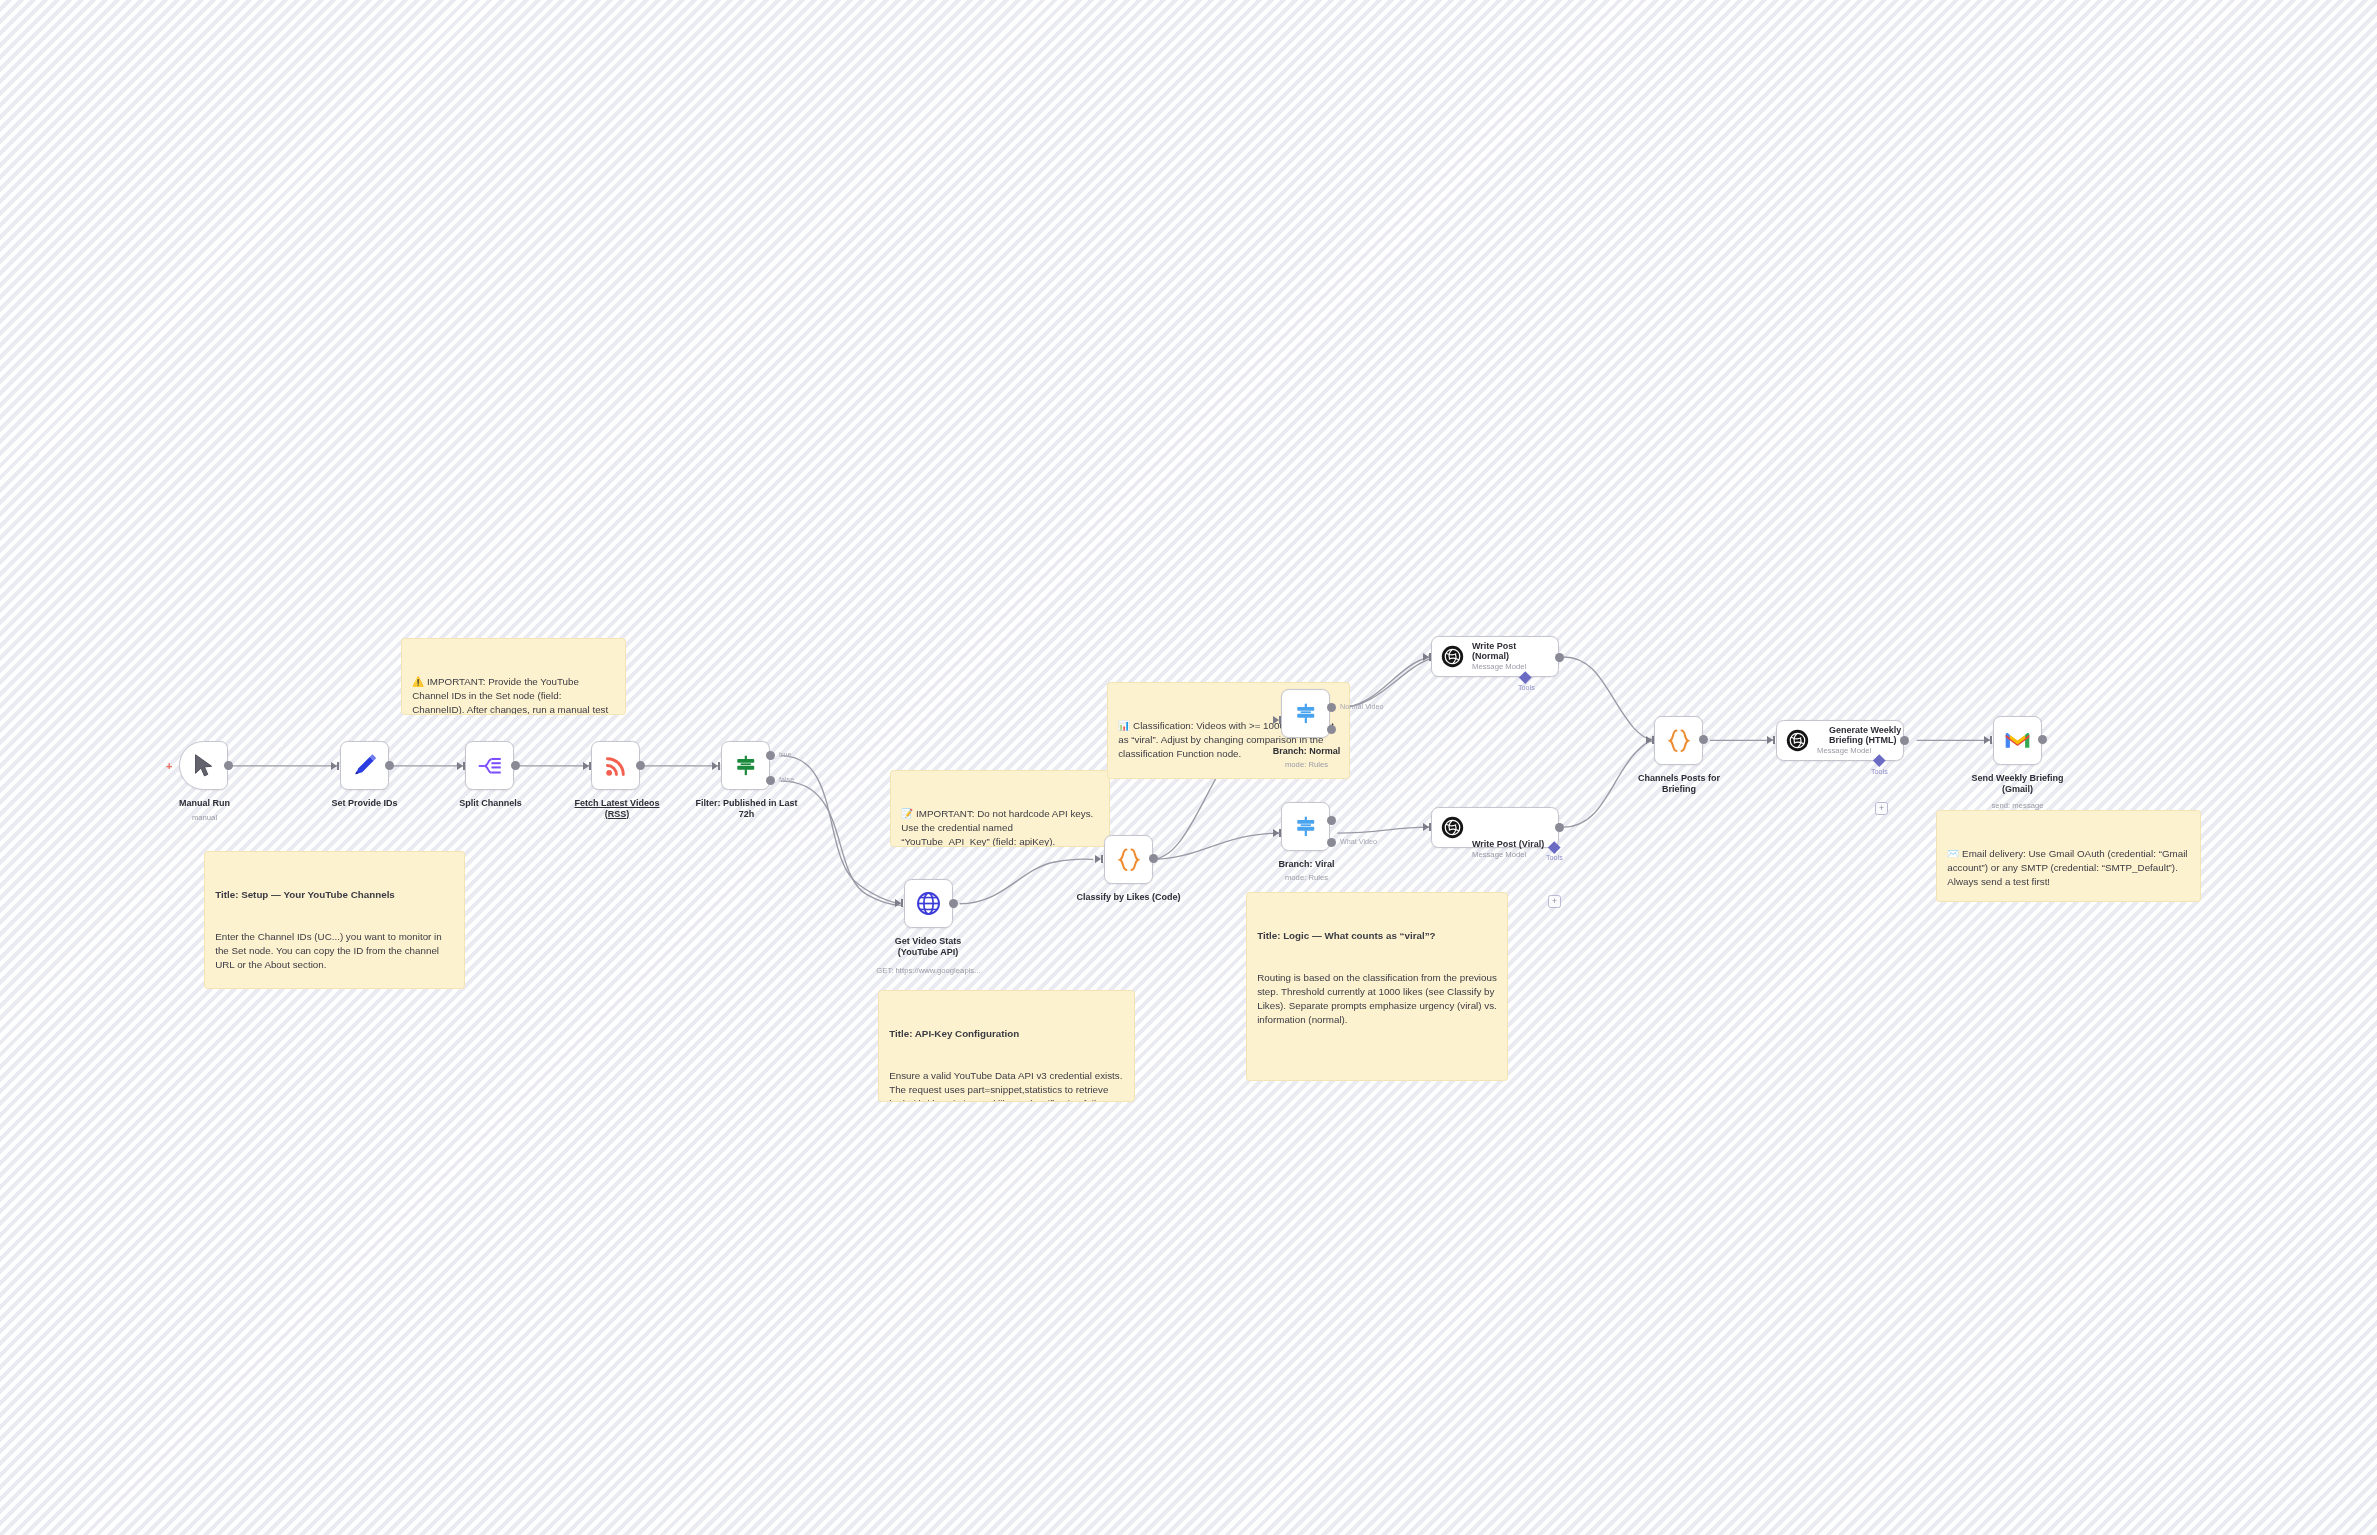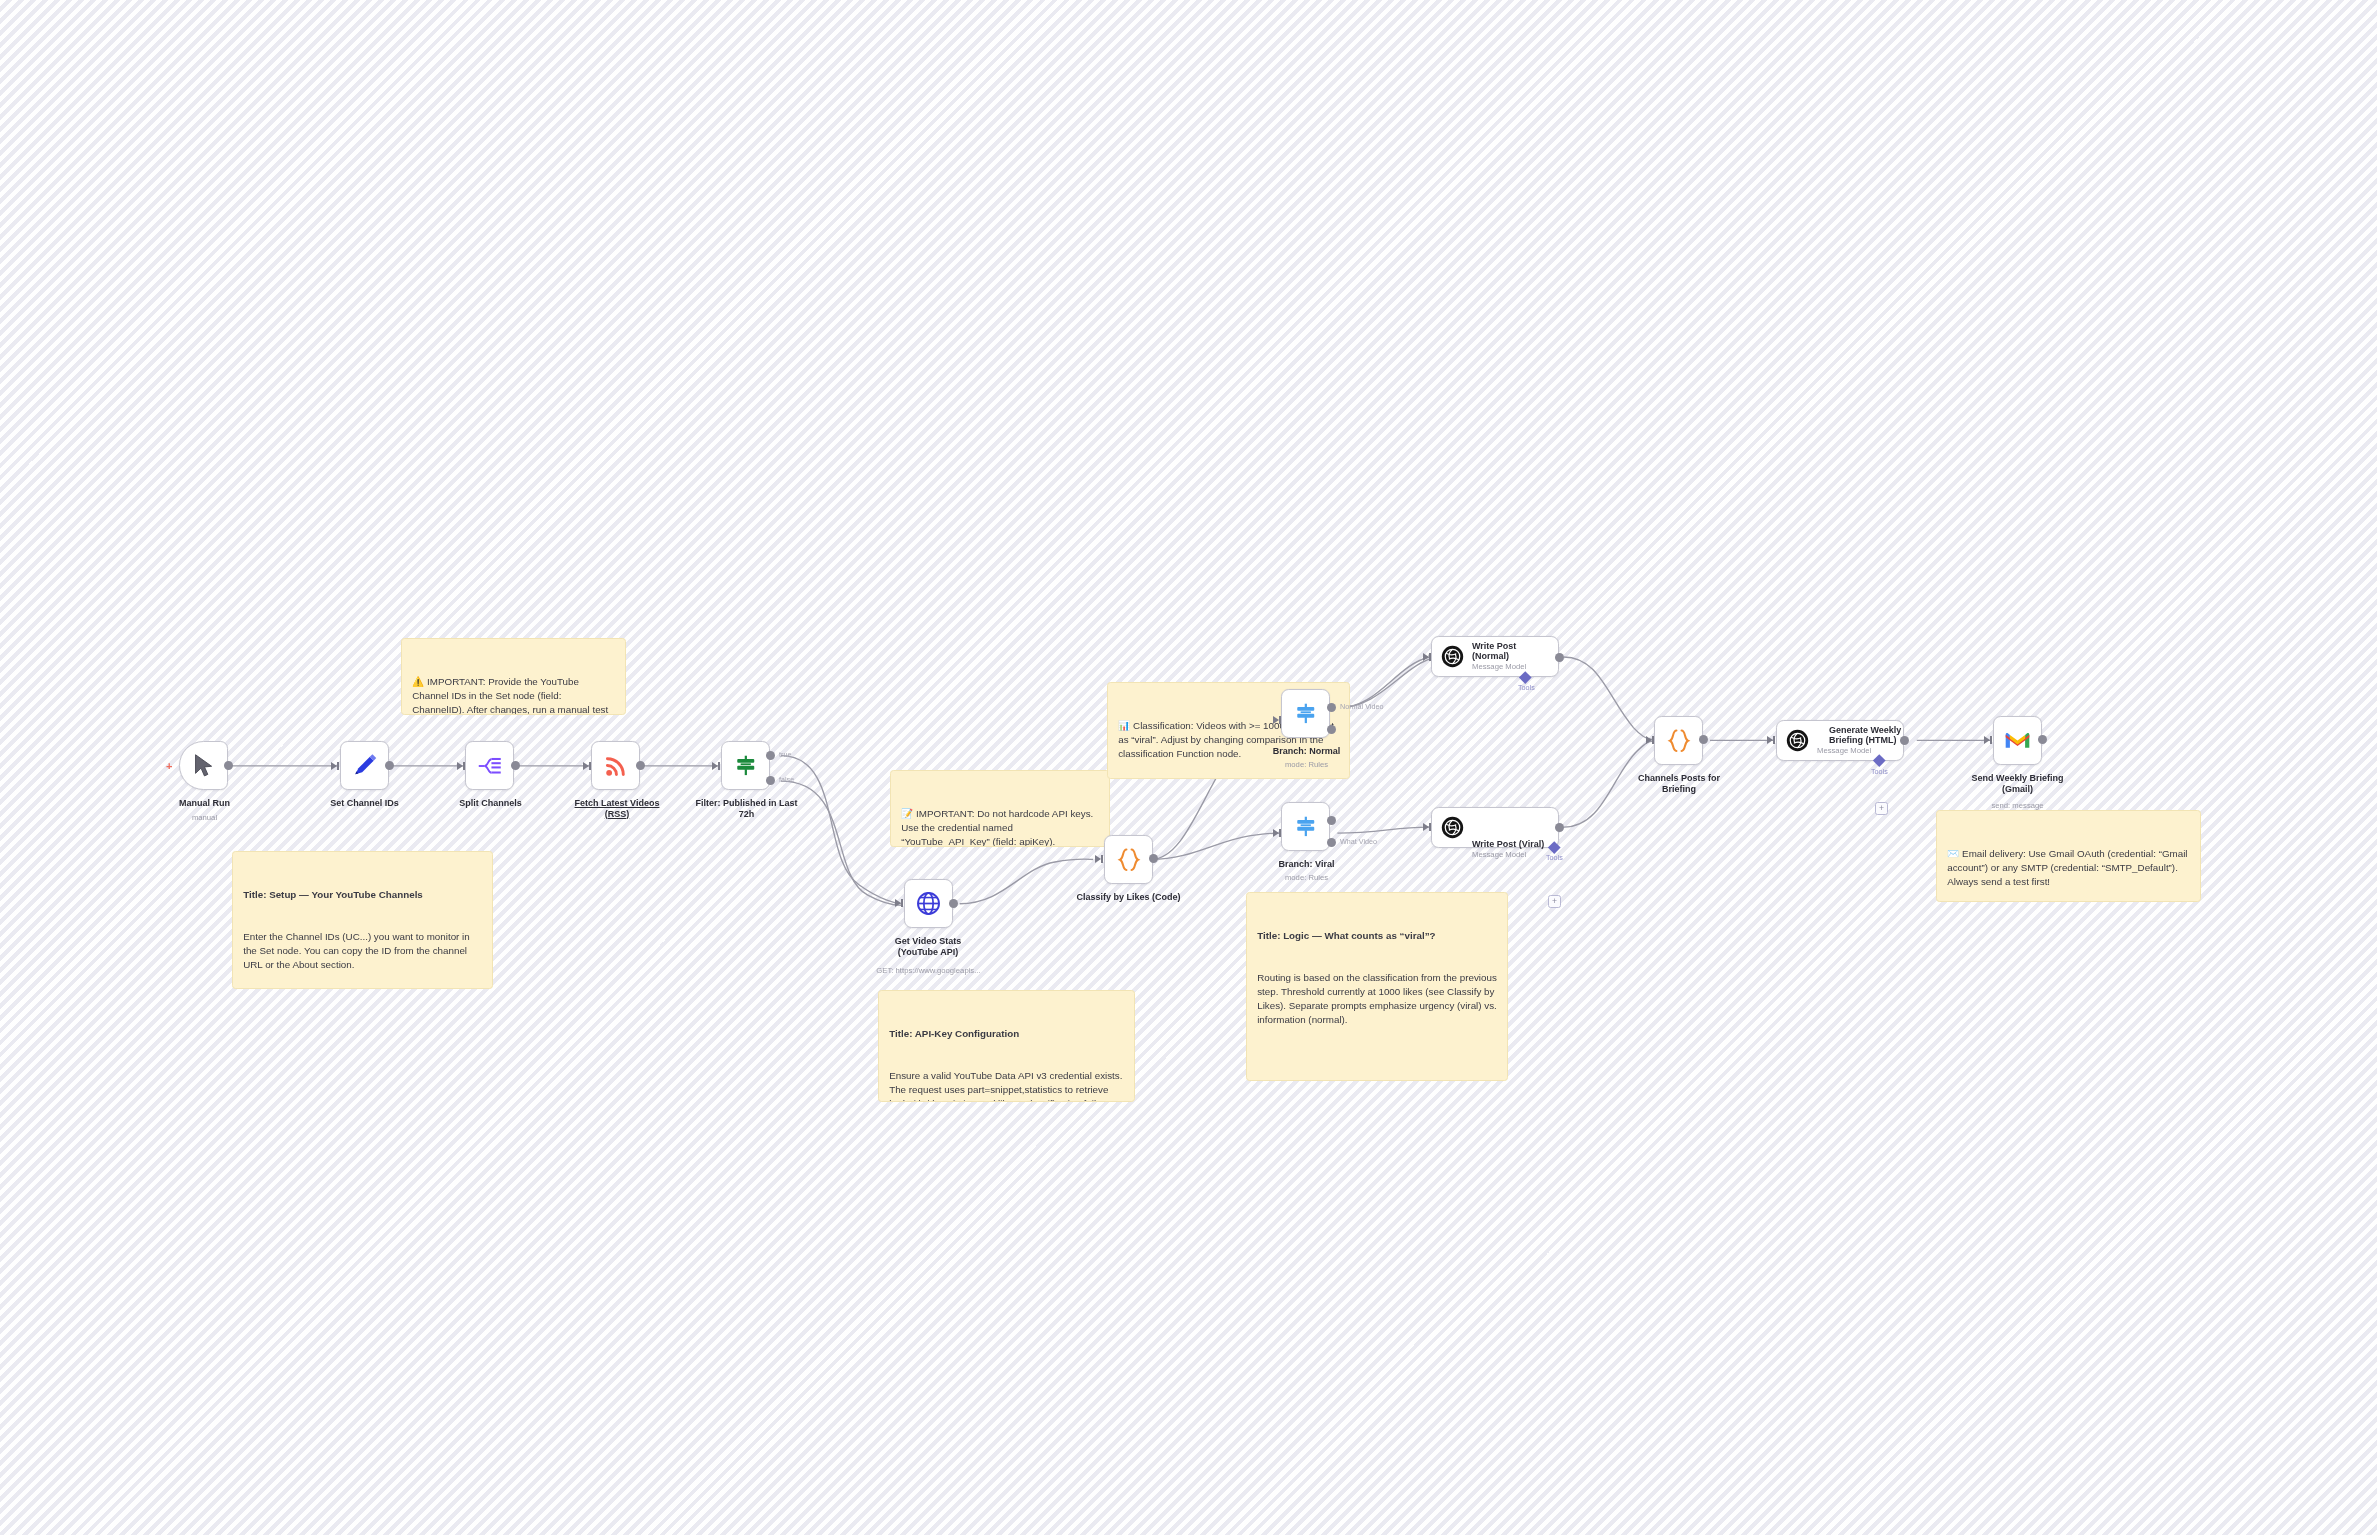--- a/index.html
+++ b/index.html
@@ -176,21 +176,21 @@
 
     <path d="M 2010 870 L 2085 870"></path>
 
     <path d="M 2253 870 L 2340 870"></path>
   </svg>
 
   <div class="sticky" style="left:401px; top:638px; width:225px; height:77px;">
     <span class="s-body">⚠️ IMPORTANT: Provide the YouTube Channel IDs in the Set node (field: ChannelID). After changes, run a manual test (Execute).</span>
   </div>
 
-  <div class="sticky" style="left:204px; top:851px; width:261px; height:138px;margin-left:28px;">
+  <div class="sticky" style="left:204px; top:851px; width:261px; height:138px;">
     <span class="s-title">Title: Setup — Your YouTube Channels</span>
     <span class="s-body">Enter the Channel IDs (UC...) you want to monitor in the Set node. You can copy the ID from the channel URL or the About section.</span>
   </div>
 
   <div class="sticky" style="left:890px; top:770px; width:220px; height:77px;">
     <span class="s-body">📝 IMPORTANT: Do not hardcode API keys. Use the credential named “YouTube_API_Key” (field: apiKey).</span>
   </div>
 
   <div class="sticky" style="left:878px; top:990px; width:257px; height:112px;">
     <span class="s-title">Title: API-Key Configuration</span>
@@ -227,21 +227,21 @@
   <div class="node square" style="left:340px; top:741px;">
     <span class="nicon">
       <svg width="25.5" height="25.5" viewBox="0 0 30 30">
         <path d="M4 25 L7.5 18 L21 4.5 L25.5 9 L12 22.5 Z" fill="#2b3ce0"></path>
         <path d="M21 4.5 L24 1.5 L28.5 6 L25.5 9 Z" fill="#6f7bf0"></path>
         <path d="M4 25 L7.5 24 L5 21.5 Z" fill="#1b2494"></path>
       </svg>
     </span>
   </div>
   <div class="port-out" style="left:385px; top:761px;"></div>
-  <div class="caption" style="left:322px; top:798px; width:85px;">Set Channel IDs</div>
+  <div class="caption" style="left:322px; top:798px; width:85px;">Set Provide IDs</div>
   <div class="subcaption" style="left:322px; top:813px; width:85px;"></div>
 
   <div class="port-in" style="left:457px; top:762px;"></div>
   <div class="node square" style="left:465px; top:741px;">
     <span class="nicon">
       <svg width="25.5" height="22" viewBox="0 0 30 26">
         <path d="M2 13 L9 13" stroke="#7c4dff" stroke-width="2.2" fill="none"></path>
         <path d="M9 13 C 13 13 13 5 17 5" stroke="#7c4dff" stroke-width="2.2" fill="none"></path>
         <path d="M9 13 C 13 13 13 21 17 21" stroke="#7c4dff" stroke-width="2.2" fill="none"></path>
         <rect x="17" y="3.5" width="11" height="2.4" fill="#7c4dff"></rect>

